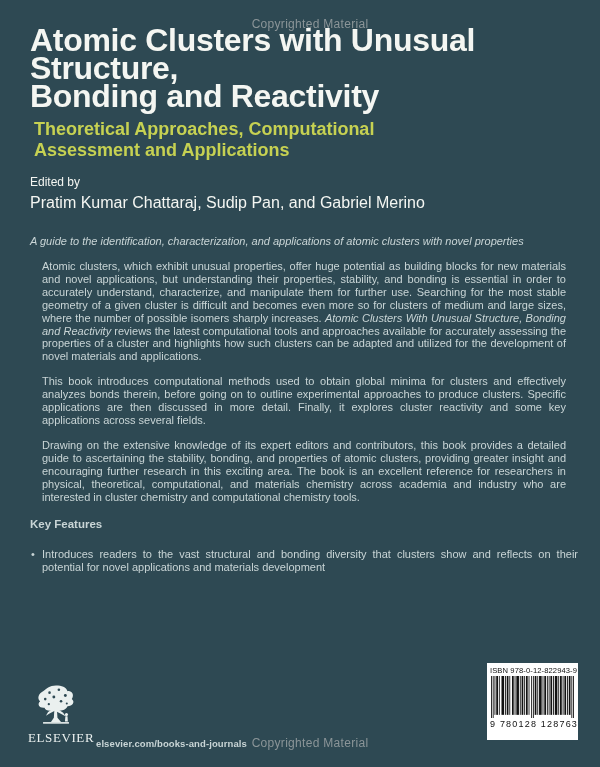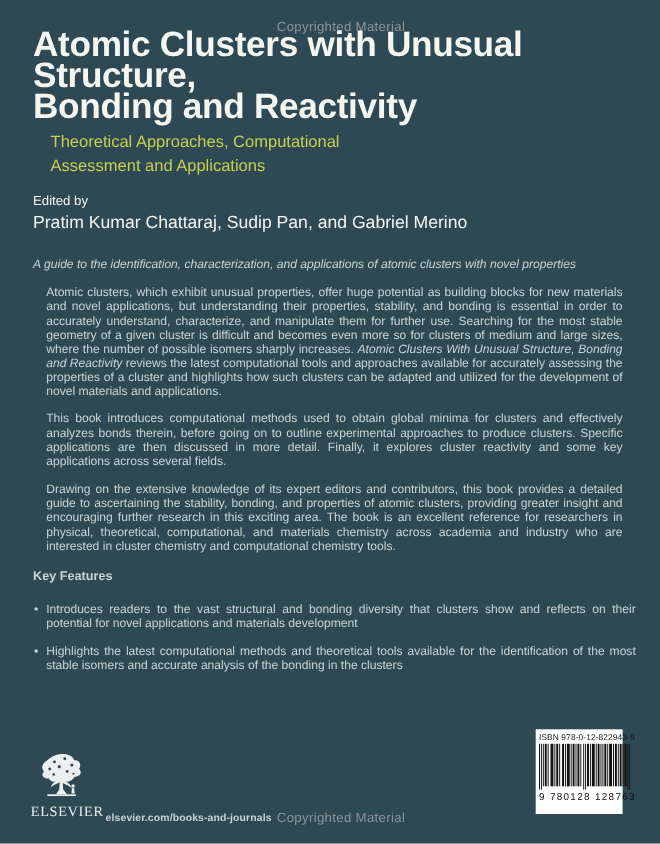--- a/index.html
+++ b/index.html
@@ -31,24 +31,24 @@
     position:absolute;left:30px;top:26px;width:548px;
   }
   .title{
     margin:0;
     color:var(--title);
     font-size:32px;line-height:28px;
     font-weight:bold;
     letter-spacing:-0.3px;
   }
   .subtitle{
-    margin:9px 16px 0;
+    margin:9px 4px 0;
     color:var(--subtitle);
-    font-size:15px;line-height:21px;
-    font-weight:normal;
+    font-size:18px;line-height:21px;
+    font-weight:bold;
     max-width:420px;
   }
   .edited-by{
     margin:14px 0 0;
     color:var(--title);
     font-size:12px;line-height:14px;
   }
   .editors{
     margin:4px 0 0;
     color:var(--title);
@@ -104,21 +104,21 @@
   }
   .site-url{
     position:absolute;left:96px;top:738px;
     color:var(--body-text);
     font-size:9.5px;
     font-weight:bold;
     letter-spacing:0.1px;
   }
   .barcode{
     position:absolute;left:487px;top:663px;
-    width:79px;height:77px;
+    width:91px;height:77px;
     background:#ffffff;
     box-sizing:border-box;
     padding:3px 3px 2px;
     text-align:center;
     color:#111;
   }
   .isbn-label{
     font-size:7.6px;line-height:9px;
     white-space:nowrap;
     letter-spacing:0.1px;
@@ -151,21 +151,20 @@
     <p class="para"><span>Atomic clusters, which exhibit unusual properties, offer huge potential as building blocks for new materials and novel applications, but understanding their properties, stability, and bonding is essential in order to accurately understand, characterize, and manipulate them for further use. Searching for the most stable geometry of a given cluster is difficult and becomes even more so for clusters of medium and large sizes, where the number of possible isomers sharply increases. </span><i>Atomic Clusters With Unusual Structure, Bonding and Reactivity</i><span> reviews the latest computational tools and approaches available for accurately assessing the properties of a cluster and highlights how such clusters can be adapted and utilized for the development of novel materials and applications.</span></p>
 
     <p class="para">This book introduces computational methods used to obtain global minima for clusters and effectively analyzes bonds therein, before going on to outline experimental approaches to produce clusters. Specific applications are then discussed in more detail. Finally, it explores cluster reactivity and some key applications across several fields.</p>
 
     <p class="para">Drawing on the extensive knowledge of its expert editors and contributors, this book provides a detailed guide to ascertaining the stability, bonding, and properties of atomic clusters, providing greater insight and encouraging further research in this exciting area. The book is an excellent reference for researchers in physical, theoretical, computational, and materials chemistry across academia and industry who are interested in cluster chemistry and computational chemistry tools.</p>
 
     <p class="kf-heading">Key Features</p>
 
     <ul class="kf-list">
       <li>Introduces readers to the vast structural and bonding diversity that clusters show and reflects on their potential for novel applications and materials development</li>
-      <li>Highlights the latest computational methods and theoretical tools available for the identification of the most stable isomers and accurate analysis of the bonding in the clusters</li>
     </ul>
   </div>
 
   <div class="logo">
     <svg viewBox="0 0 60 64" aria-hidden="true">
       <g fill="#eaf0ef">
         <path d="M30 2 C21 2 16 7 12 10 C6 13 3 20 8 24 C3 28 7 34 14 33 C15 37 23 39 28 35 C34 39 44 37 46 31 C53 31 57 25 52 21 C56 15 52 9 46 10 C44 4 38 2 30 2 Z"></path>
         <path d="M28 31 L27 47 L23 53 L37 53 L32 47 L31 31 Z"></path>
         <path d="M28 33 L19 39 L16 44 L21 41 L29 37 Z"></path>
         <path d="M31 34 L40 40 L43 45 L38 42 L30 38 Z"></path>

